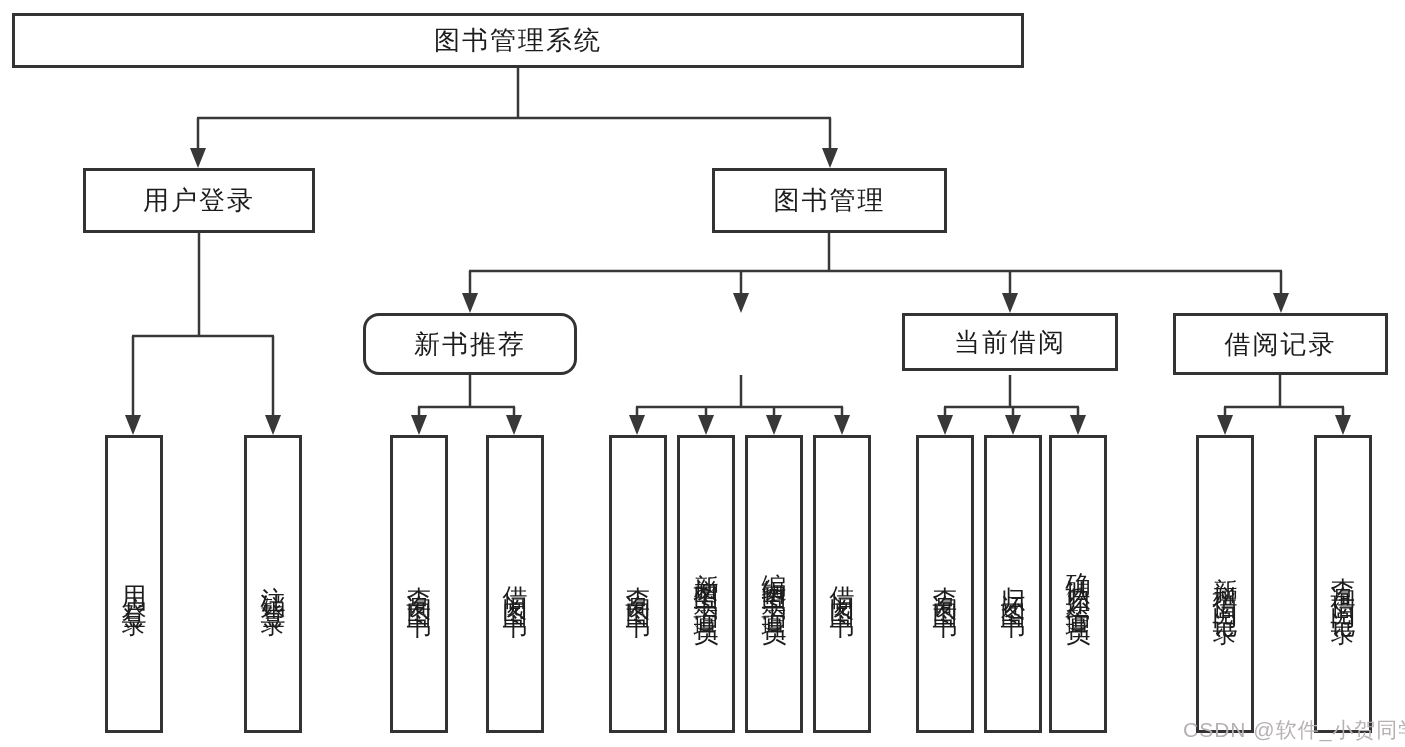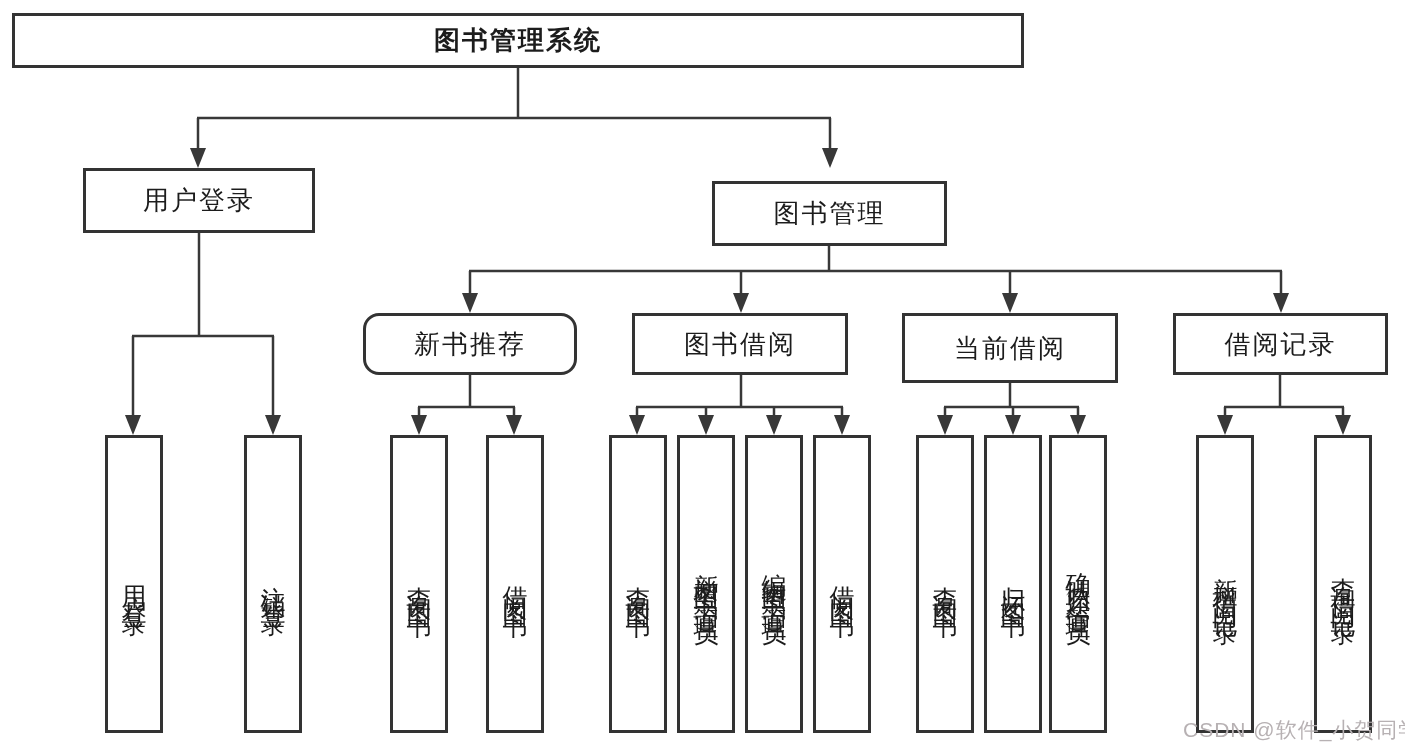--- a/index.html
+++ b/index.html
@@ -42,28 +42,28 @@
   }
   .vnode span {
     writing-mode: vertical-rl;
     text-orientation: mixed;
     font-size: 25px;
     letter-spacing: 9px;
     line-height: 1;
     color: #1c1c1c;
   }
   
-  .r   { left: 12px;   top: 13px;  width: 1012px; height: 55px; font-weight: bold; }
+  .r   { left: 12px;   top: 13px;  width: 1012px; height: 55px; }
   
   .a0  { left: 83px;   top: 168px; width: 232px;  height: 65px; }
-  .a1  { left: 712px;  top: 168px; width: 235px;  height: 65px; margin-top: 13px; }
+  .a1  { left: 712px;  top: 168px; width: 235px;  height: 65px; }
   
   .b0  { left: 363px;  top: 313px; width: 214px;  height: 62px; border-radius: 16px; }
   .b1  { left: 632px;  top: 313px; width: 216px;  height: 62px; }
-  .b2  { left: 902px;  top: 313px; width: 216px;  height: 70px; }
+  .b2  { left: 902px;  top: 313px; width: 216px;  height: 58px; }
   .b3  { left: 1173px; top: 313px; width: 215px;  height: 62px; }
   
   .c0  { left: 105px;  top: 435px; width: 58px; height: 298px; }
   .c1  { left: 244px;  top: 435px; width: 58px; height: 298px; }
   .c2  { left: 390px;  top: 435px; width: 58px; height: 298px; }
   .c3  { left: 486px;  top: 435px; width: 58px; height: 298px; }
   .c4  { left: 609px;  top: 435px; width: 58px; height: 298px; }
   .c5  { left: 677px;  top: 435px; width: 58px; height: 298px; }
   .c6  { left: 745px;  top: 435px; width: 58px; height: 298px; }
   .c7  { left: 813px;  top: 435px; width: 58px; height: 298px; }
@@ -154,21 +154,20 @@
       <polygon points="1335,415 1351,415 1343,435"></polygon>
     </g>
   </svg>
 
   <div class="node r">图书管理系统</div>
 
   <div class="node a0">用户登录</div>
   <div class="node a1">图书管理</div>
 
   <div class="node b0">新书推荐</div>
-  <div class="node b1">图书借阅</div>
   <div class="node b2">当前借阅</div>
   <div class="node b3">借阅记录</div>
 
   <div class="vnode c0">
     <span>用户登录</span>
   </div>
   <div class="vnode c1">
     <span>注销登录</span>
   </div>
   <div class="vnode c2">

